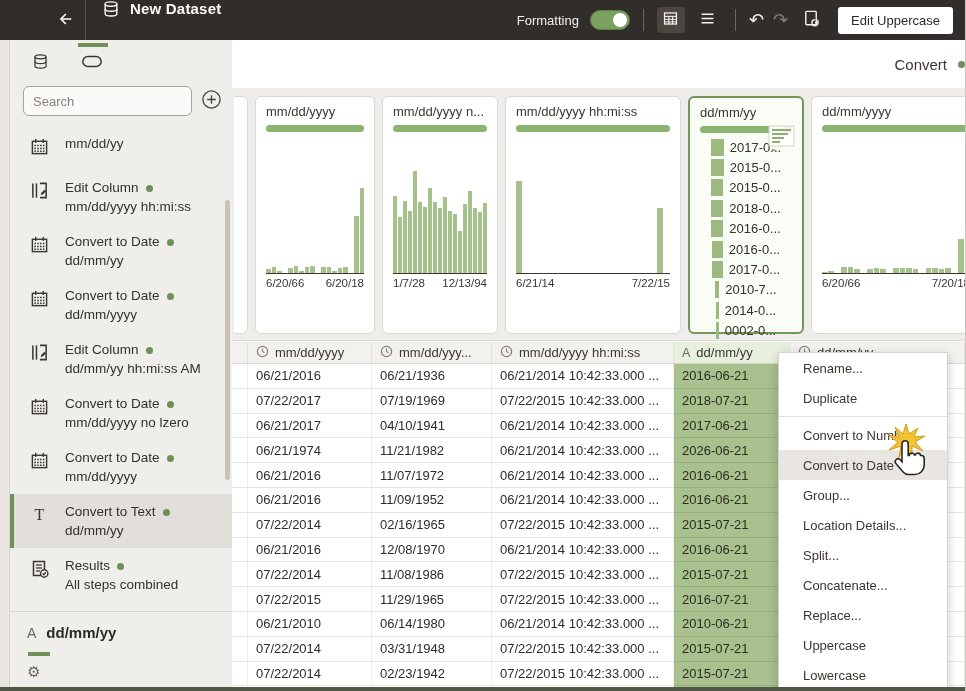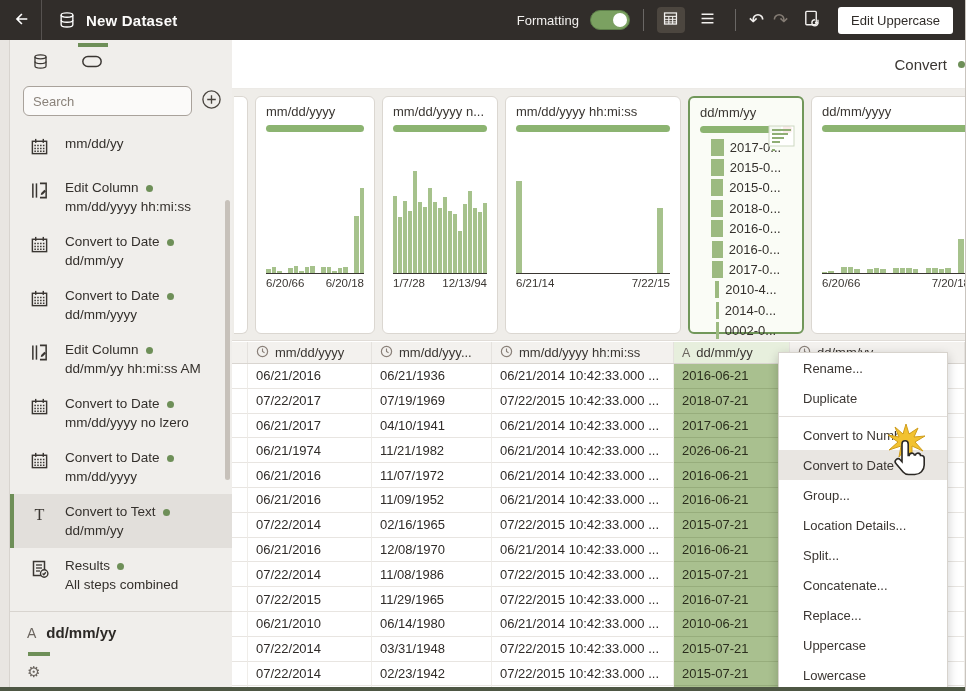--- a/index.html
+++ b/index.html
@@ -3,21 +3,21 @@
 <meta charset="utf-8">
 <style>
   * { margin:0; padding:0; box-sizing:border-box; }
   body { background:#ddd; font-family:"Liberation Sans", sans-serif; }
   .app { position:relative; width:966px; height:691px; background:#fff; overflow:hidden;
          border-right:1px solid #c9c4be; }
 
   
   .hdr { position:absolute; top:0; left:0; right:0; height:40px; background:#312d2a;
          display:flex; align-items:center; z-index:3; }
-  .hdr-left { display:flex; align-items:center; height:100%; }
+  .hdr-left { display:flex; align-items:flex-start; height:100%;margin-left:44px; }
   .backbtn { width:42px; height:100%; display:flex; align-items:center; justify-content:center;
              border:none; border-right:1px solid rgba(255,255,255,.18); background:transparent; cursor:pointer; }
   .ds-ic { margin-left:16px; display:flex; }
   .title { color:#fcfbfa; font-size:15px; font-weight:700; margin-left:10px; letter-spacing:.2px; }
   .hdr-right { margin-left:auto; display:flex; align-items:center; gap:9px; padding-right:12px; }
   .fmt { color:#f2f0ee; font-size:13px; margin-right:2px; }
   .toggle { width:40px; height:20px; border-radius:10px; background:#7ba161; border:1px solid #5d7f49;
             position:relative; cursor:pointer; }
   .toggle .knob { position:absolute; right:2px; top:2px; width:14px; height:14px; border-radius:50%; background:#fff; }
   .vdiv { width:1px; height:22px; background:rgba(255,255,255,.28); margin:0 4px; }
@@ -502,21 +502,21 @@
               <div class="vrow">
                 <div class="vbar" style="width: 11px;"></div>
                 <span class="vlabel">2016-0...</span>
               </div>
               <div class="vrow">
                 <div class="vbar" style="width: 11px;"></div>
                 <span class="vlabel">2017-0...</span>
               </div>
               <div class="vrow">
                 <div class="vbar" style="width: 4px;"></div>
-                <span class="vlabel">2010-4...</span>
+                <span class="vlabel">2010-7...</span>
               </div>
               <div class="vrow">
                 <div class="vbar" style="width: 3px;"></div>
                 <span class="vlabel">2014-0...</span>
               </div>
               <div class="vrow">
                 <div class="vbar" style="width: 3px;"></div>
                 <span class="vlabel">0002-0...</span>
               </div>
             </div>

